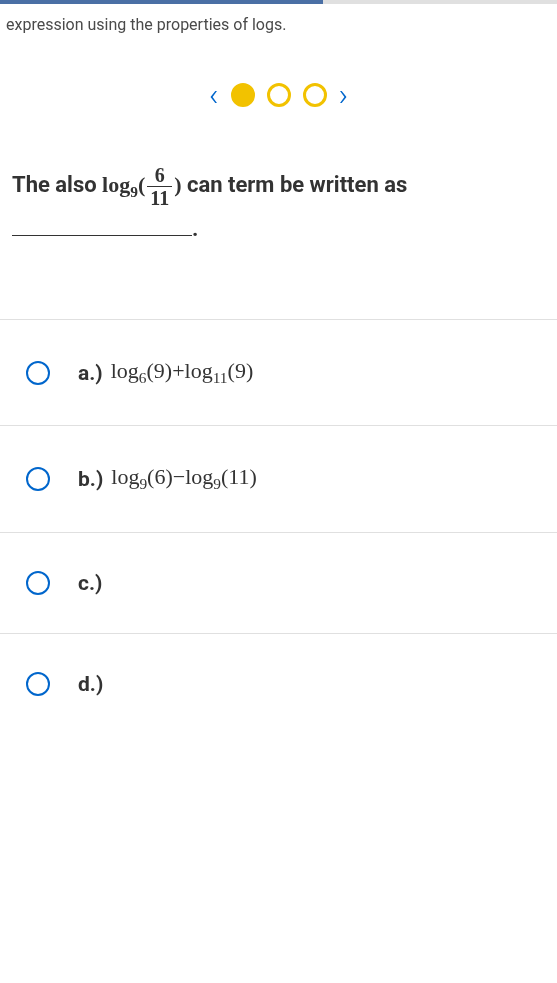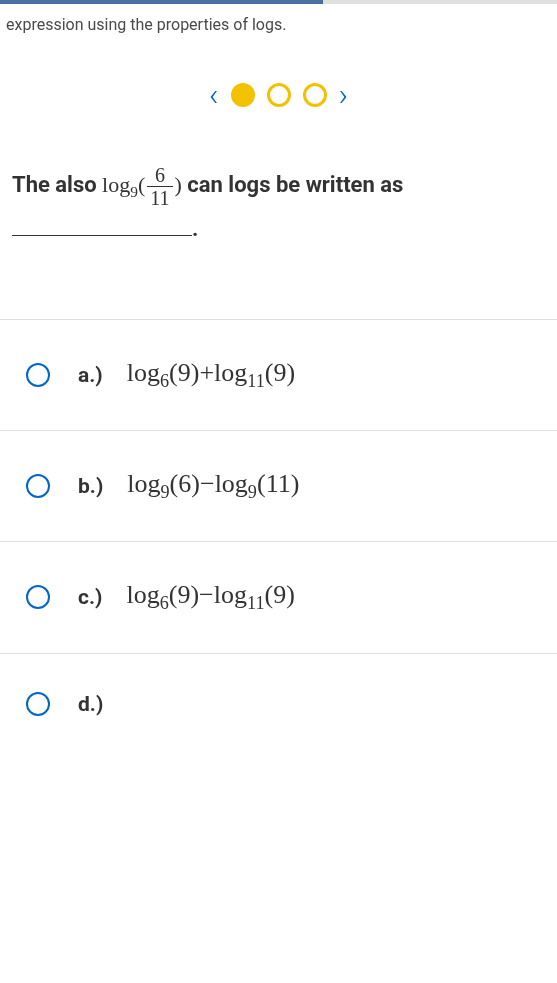--- a/index.html
+++ b/index.html
@@ -57,21 +57,21 @@
       padding: 0 12px 40px 12px;
     }
     .question-text {
       font-size: 22px;
       color: #333;
       font-weight: bold;
       line-height: 1.8;
     }
     .math {
       font-family: "Cambria Math", "STIX", "Times New Roman", serif;
-      font-weight: normal;
+      font-weight: bold;
     }
     .subscript {
       font-size: 0.7em;
       vertical-align: sub;
     }
     .fraction {
       display: inline-block;
       vertical-align: middle;
       text-align: center;
       font-size: 20px;
@@ -118,23 +118,22 @@
       margin-left: 6px;
     }
     .option-label {
       font-size: 21px;
       font-weight: bold;
       color: #333;
       margin-right: 8px;
     }
     .option-math {
       font-family: "Cambria Math", "STIX", "Times New Roman", serif;
-      font-size: 26px;
+      font-size: 22px;
       color: #333;
-      margin-left: 16px;
     }
     .option-math .fn {
       font-weight: normal;
     }
   </style>
 </head>
 <body>
 
 <div class="progress-bar">
   <div class="progress-fill"></div>
@@ -145,21 +144,21 @@
 <div class="pagination">
   <span class="chevron">‹</span>
   <span class="dot filled"></span>
   <span class="dot"></span>
   <span class="dot"></span>
   <span class="chevron">›</span>
 </div>
 
 <div class="question-area">
   <div class="question-text">
-    <span>The also </span><span class="math"><span>log</span><span class="subscript">9</span>(<span class="fraction"><span class="num">6</span><span class="den">11</span></span>)</span><span> can logs be written as </span>
+    <span>The also </span><span class="math"><span>log</span><span class="subscript">9</span>(<span class="fraction"><span class="num">6</span><span class="den">11</span></span>)</span><span> can term be written as </span>
     <br>
     <span class="blank-line"></span><span>.</span>
   </div>
 </div>
 
 <div class="options">
 
   <div class="option-row">
     <div class="radio"></div>
     <span class="option-label">a.)</span>
@@ -172,23 +171,20 @@
     <div class="radio"></div>
     <span class="option-label">b.)</span>
     <span class="option-math">
       <span class="fn">log</span><span class="subscript">9</span>(<span>6</span>)<span>−</span><span class="fn">log</span><span class="subscript">9</span>(<span>11</span>)
     </span>
   </div>
 
   <div class="option-row">
     <div class="radio"></div>
     <span class="option-label">c.)</span>
-    <span class="option-math">
-      <span class="fn">log</span><span class="subscript">6</span>(<span>9</span>)<span>−</span><span class="fn">log</span><span class="subscript">11</span>(<span>9</span>)
-    </span>
   </div>
 
   <div class="option-row">
     <div class="radio"></div>
     <span class="option-label">d.)</span>
   </div>
 
 </div>
 
 </body></html>

